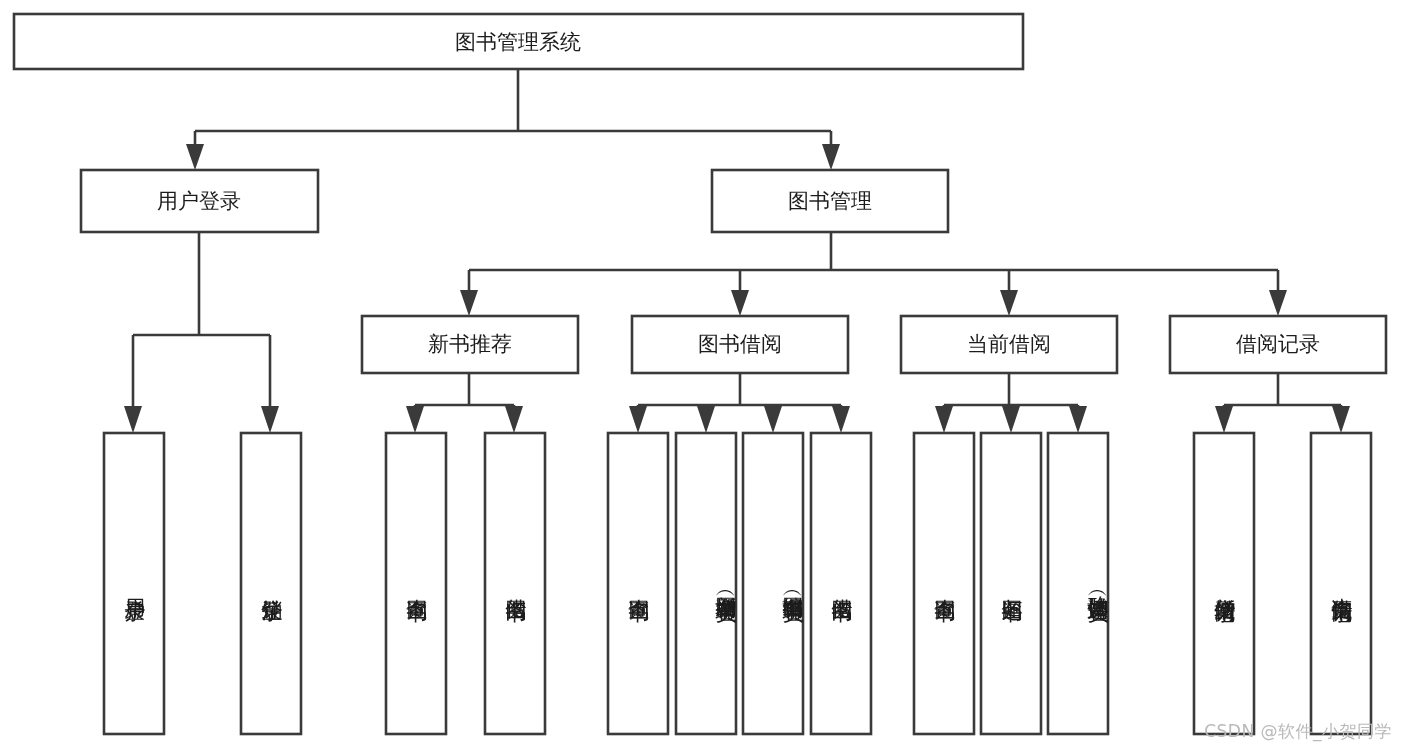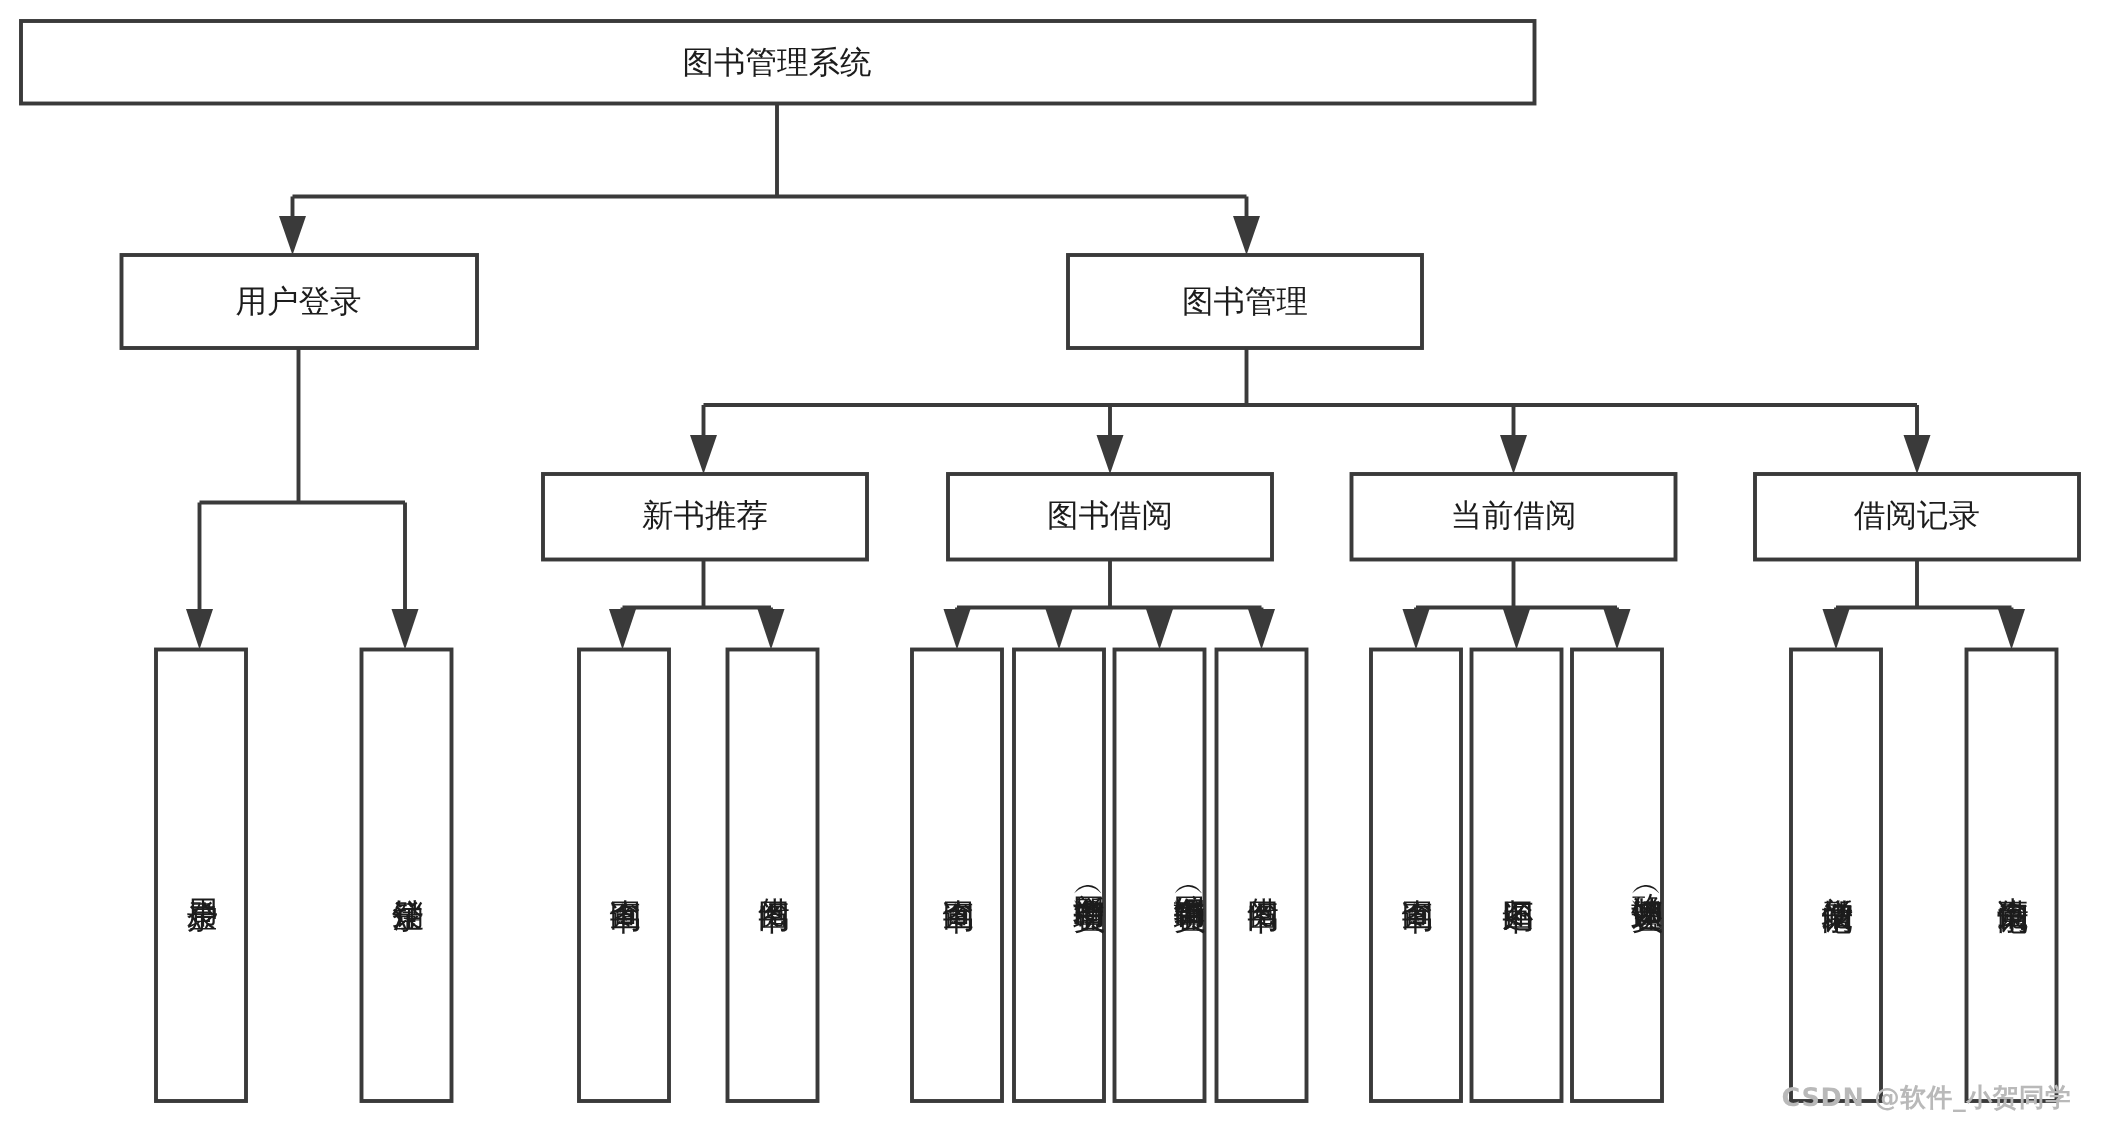--- a/index.html
+++ b/index.html
@@ -60,28 +60,27 @@
     color: #1c1c1c;
     letter-spacing: 1px;
     display: flex;
     align-items: center;
     justify-content: center;
     white-space: nowrap;
     pointer-events: none;
   }
   .watermark {
     position: absolute;
-    right: 15px;
+    right: 4px;
     bottom: 4px;
     font-family: "DejaVu Sans", "Liberation Sans", sans-serif;
     font-size: 17px;
     color: #b9b9b9;
     white-space: nowrap;
     letter-spacing: 0.5px;
-    font-weight: bold;
   }
 </style>
 </head>
 <body>
 
 <div id="diagram-root">
 
   <svg class="flow" viewBox="0 0 1405 747" xmlns="http://www.w3.org/2000/svg">
 
     <g>

